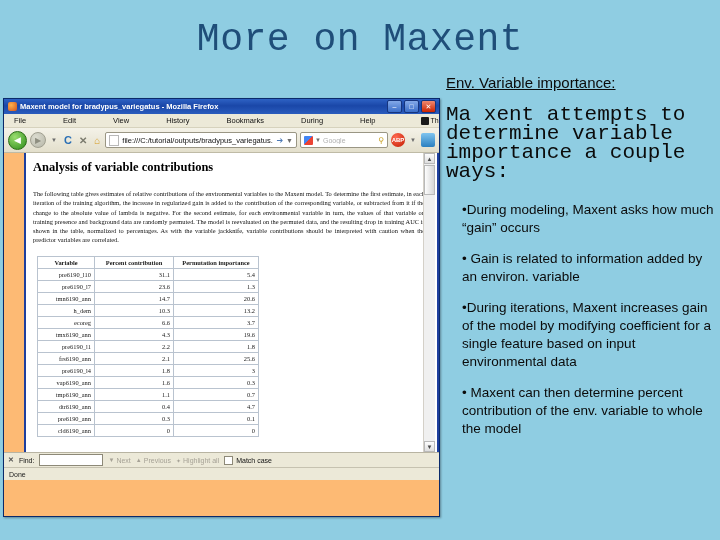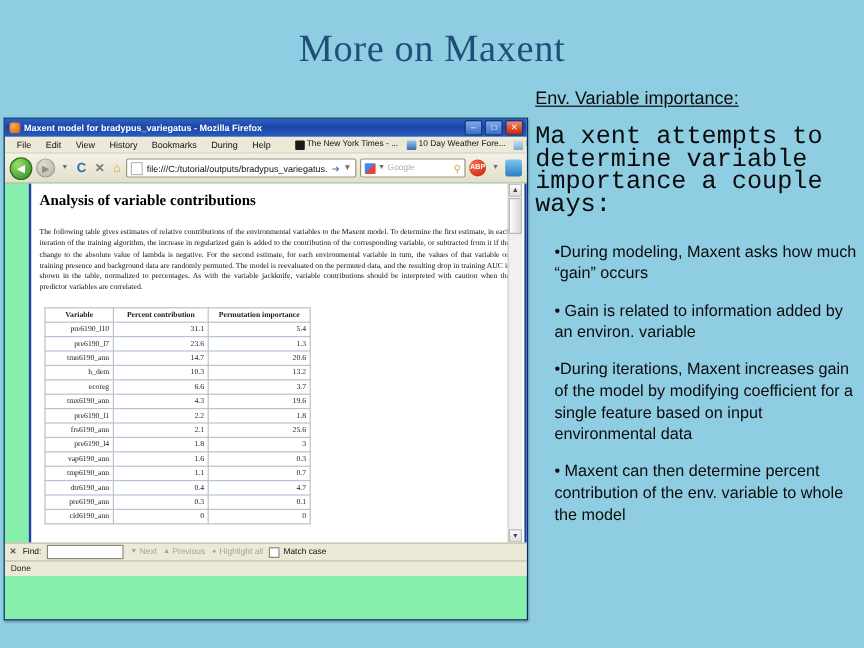--- a/index.html
+++ b/index.html
@@ -15,26 +15,26 @@
     position: relative;
   }
 
   
   #slide-title {
     position: absolute;
     left: 0;
     top: 16px;
     width: 720px;
     text-align: center;
-    font-size: 32px;
+    font-size: 38px;
     line-height: 48px;
     color: #1f4e79;
     font-weight: 400;
     letter-spacing: 0.5px;
-    font-family: Liberation Serif, serif;
+    font-family: Liberation Mono, monospace;
   }
 
   
   #right-col {
     position: absolute;
     left: 446px;
     top: 73px;
     width: 270px;
     color: #0b0b0b;
   }
@@ -57,21 +57,21 @@
     margin-bottom: 13px;
   }
 
   
   #browser-window {
     position: absolute;
     left: 3px;
     top: 98px;
     width: 437px;
     height: 419px;
-    background: #86efac;
+    background: #fdba74;
     border: 1px solid #0a2a6b;
     box-sizing: border-box;
     box-shadow: 1px 1px 2px rgba(0,0,0,0.35);
     font-size: 7px;
     overflow: hidden;
   }
 
   
   #titlebar {
     height: 15px;
@@ -109,20 +109,21 @@
 
   
   #menubar {
     height: 14px;
     display: flex;
     align-items: center;
     background: #ece9d8;
     border-bottom: 1px solid #d6d2bd;
     padding-left: 4px;
     box-sizing: border-box;
+    gap: 25px;
   }
   #menubar .mi {
     font-size: 7.5px;
     color: #111;
     padding: 0 6px;
     white-space: nowrap;
   }
   #menubar .bookmarks {
     display: flex; align-items: center; gap: 3px;
     margin-left: 14px;

